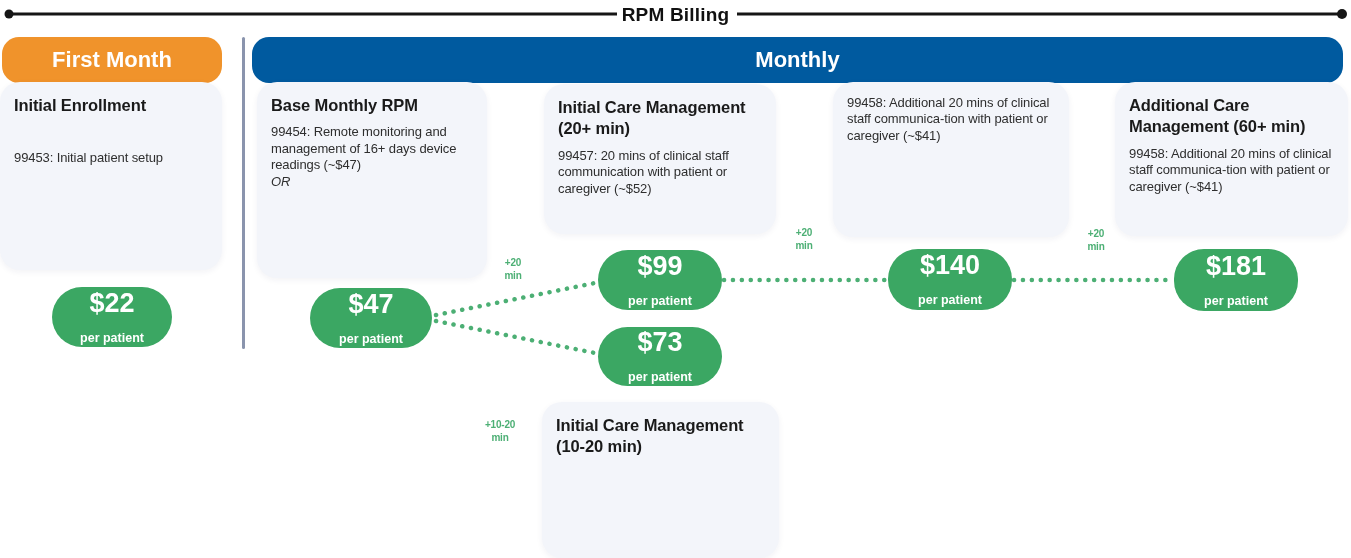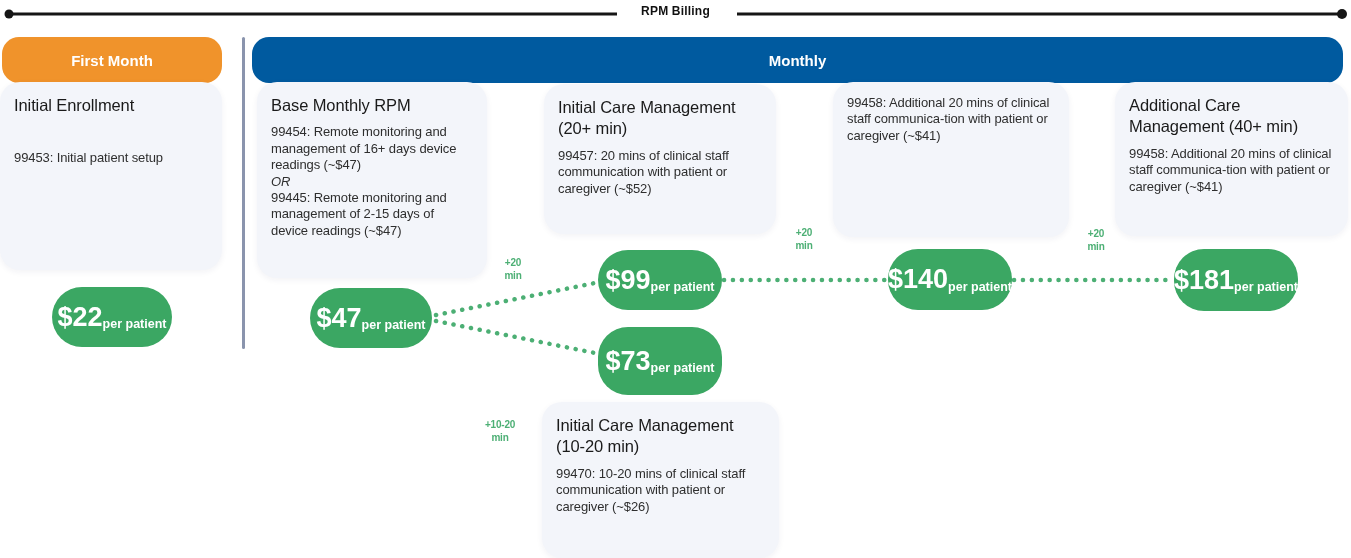--- a/index.html
+++ b/index.html
@@ -6,41 +6,41 @@
   .stage{
     position:relative;width:1351px;height:558px;background:#ffffff;
     font-family:"Liberation Sans", sans-serif;overflow:hidden;
   }
   .overlay{position:absolute;left:0;top:0;pointer-events:none;}
   .rule{stroke:#161616;stroke-width:3;}
   .rule-dot{fill:#161616;}
   .dot-line{stroke:#4CAF74;stroke-width:4.5;stroke-linecap:round;stroke-dasharray:0.1 8.8;fill:none;}
   .diagram-title{
     position:absolute;left:0;right:0;top:4px;text-align:center;
-    font-size:12px;font-weight:800;color:#111;letter-spacing:.2px;
+    font-size:19px;font-weight:800;color:#111;letter-spacing:.2px;
   }
   .pill{
     position:absolute;top:37px;height:46px;border-radius:17px;color:#fff;
-    font-weight:700;font-size:15px;display:flex;align-items:center;justify-content:center;
+    font-weight:700;font-size:22px;display:flex;align-items:center;justify-content:center;
   }
   .pill.orange{left:2px;width:220px;background:#F0932B;}
   .pill.blue{left:252px;width:1091px;background:#005A9F;}
   .vdivider{position:absolute;left:242px;top:37px;width:3px;height:312px;background:#76819f;border-radius:2px;opacity:.85;}
   .card{
     position:absolute;background:#F3F5FA;border-radius:20px;padding:13px 14px;
     box-sizing:border-box;color:#2e2e2e;box-shadow:0 2px 6px rgba(30,40,80,.06);
   }
-  .card-title{font-size:16.5px;font-weight:400;color:#1a1a1a;line-height:1.3;margin:0 0 8px 0;letter-spacing:-.1px;}
+  .card-title{font-size:16.5px;font-weight:700;color:#1a1a1a;line-height:1.3;margin:0 0 8px 0;letter-spacing:-.1px;}
   .card-text{font-size:13px;line-height:1.26;margin:0;letter-spacing:-.1px;}
   .card-text.or{font-style:italic;}
   .card.enroll .card-title{margin-bottom:34px;}
   .card.enroll .gap-top{margin-top:14px;}
   .badge{
     position:absolute;background:#3BA763;border-radius:30px;color:#fff;
-    display:flex;flex-direction:row;align-items:center;justify-content:center;
+    display:flex;flex-direction:column;align-items:center;justify-content:center;
   }
   .badge .price{font-size:27px;font-weight:700;line-height:1;}
   .badge .unit{font-size:12.5px;font-weight:700;margin-top:14px;}
   .conn-label{
     position:absolute;color:#4CAF74;font-weight:800;font-size:10px;
     text-align:center;line-height:1.25;letter-spacing:-.2px;
   }
 </style>
 </head>
 <body>
@@ -71,58 +71,56 @@
 
   <div class="card enroll" style="left:0;top:82px;width:222px;height:188px;">
     <div class="card-title">Initial Enrollment</div>
     <p class="card-text">99453: Initial patient setup</p>
   </div>
 
   <div class="card" style="left:257px;top:82px;width:230px;height:196px;">
     <div class="card-title">Base Monthly RPM</div>
     <p class="card-text">99454: Remote monitoring and management of 16+ days device readings (~$47)</p>
     <p class="card-text or">OR</p>
-    <p class="card-text">99445: Remote monitoring and management of 2-15 days of device readings (~$47)</p>
   </div>
 
   <div class="card" style="left:544px;top:84px;width:232px;height:150px;">
     <div class="card-title">Initial Care Management (20+ min)</div>
     <p class="card-text">99457: 20 mins of clinical staff communication with patient or caregiver (~$52)</p>
   </div>
 
   <div class="card" style="left:833px;top:82px;width:236px;height:155px;">
     <p class="card-text">99458: Additional 20 mins of clinical staff communica-tion with patient or caregiver (~$41)</p>
   </div>
 
   <div class="card" style="left:1115px;top:82px;width:233px;height:154px;">
-    <div class="card-title">Additional Care Management (40+ min)</div>
+    <div class="card-title">Additional Care Management (60+ min)</div>
     <p class="card-text">99458: Additional 20 mins of clinical staff communica-tion with patient or caregiver (~$41)</p>
   </div>
 
   <div class="card" style="left:542px;top:402px;width:237px;height:156px;">
     <div class="card-title">Initial Care Management (10-20 min)</div>
-    <p class="card-text">99470: 10-20 mins of clinical staff communication with patient or caregiver (~$26)</p>
   </div>
 
   <div class="badge" style="left:52px;top:287px;width:120px;height:60px;">
     <div class="price">$22</div>
     <div class="unit">per patient</div>
   </div>
 
   <div class="badge" style="left:310px;top:288px;width:122px;height:60px;">
     <div class="price">$47</div>
     <div class="unit">per patient</div>
   </div>
 
   <div class="badge" style="left:598px;top:250px;width:124px;height:60px;">
     <div class="price">$99</div>
     <div class="unit">per patient</div>
   </div>
 
-  <div class="badge" style="left:598px;top:327px;width:124px;height:68px;">
+  <div class="badge" style="left:598px;top:327px;width:124px;height:59px;">
     <div class="price">$73</div>
     <div class="unit">per patient</div>
   </div>
 
   <div class="badge" style="left:888px;top:249px;width:124px;height:61px;">
     <div class="price">$140</div>
     <div class="unit">per patient</div>
   </div>
 
   <div class="badge" style="left:1174px;top:249px;width:124px;height:62px;">

